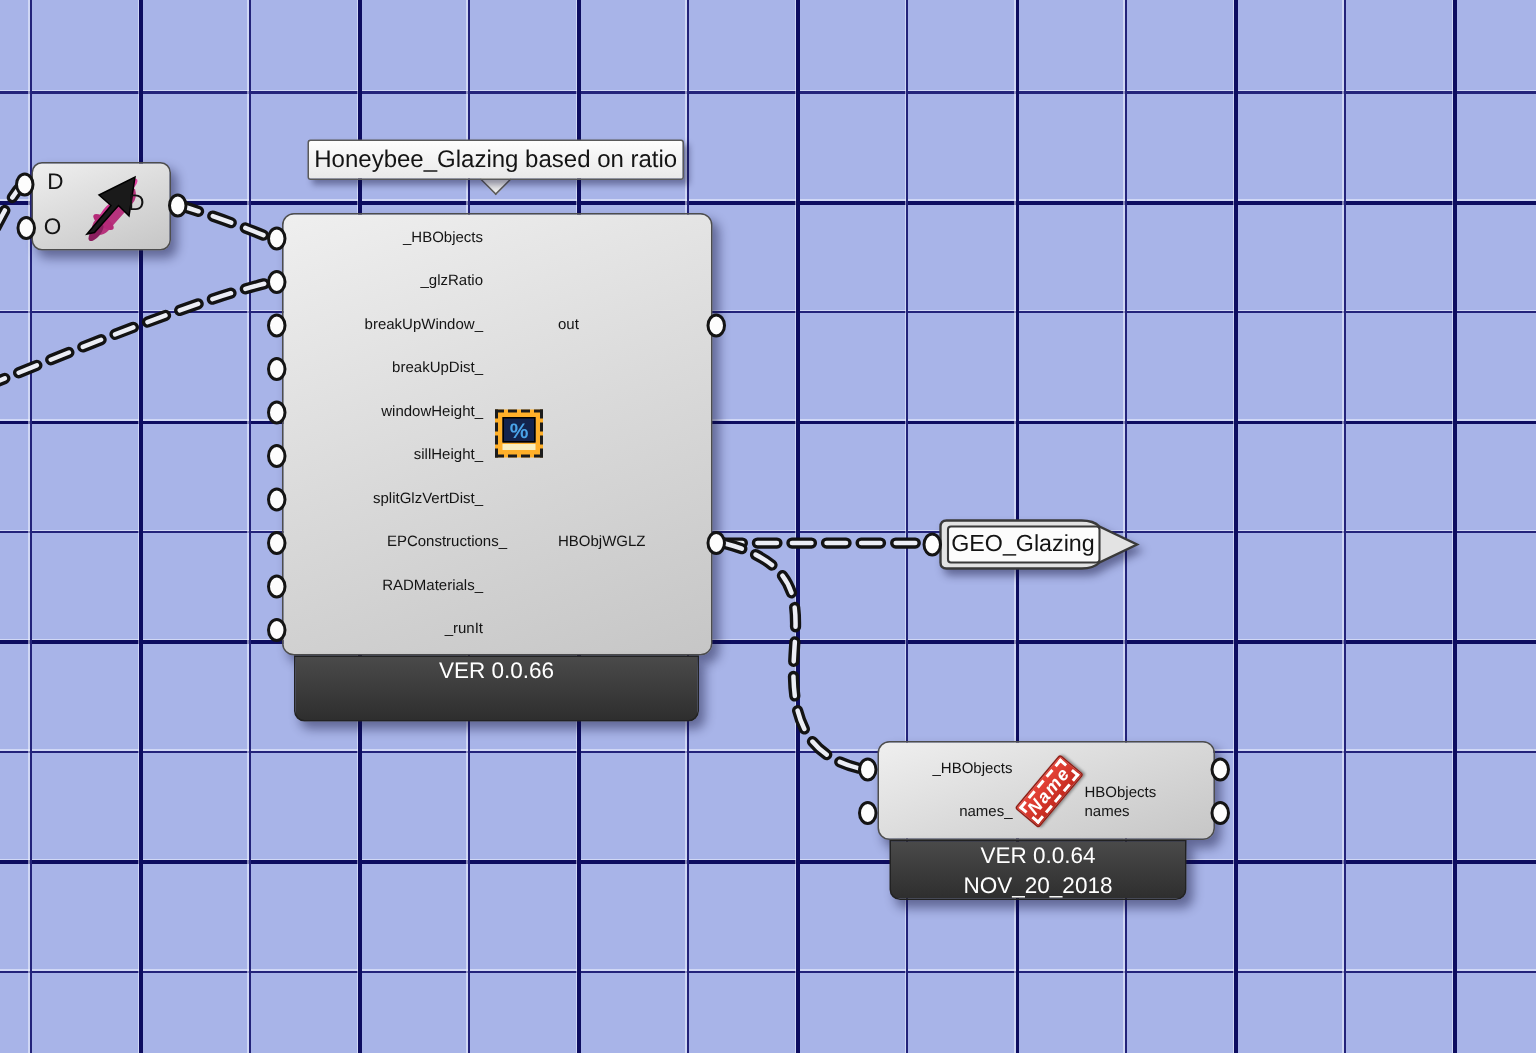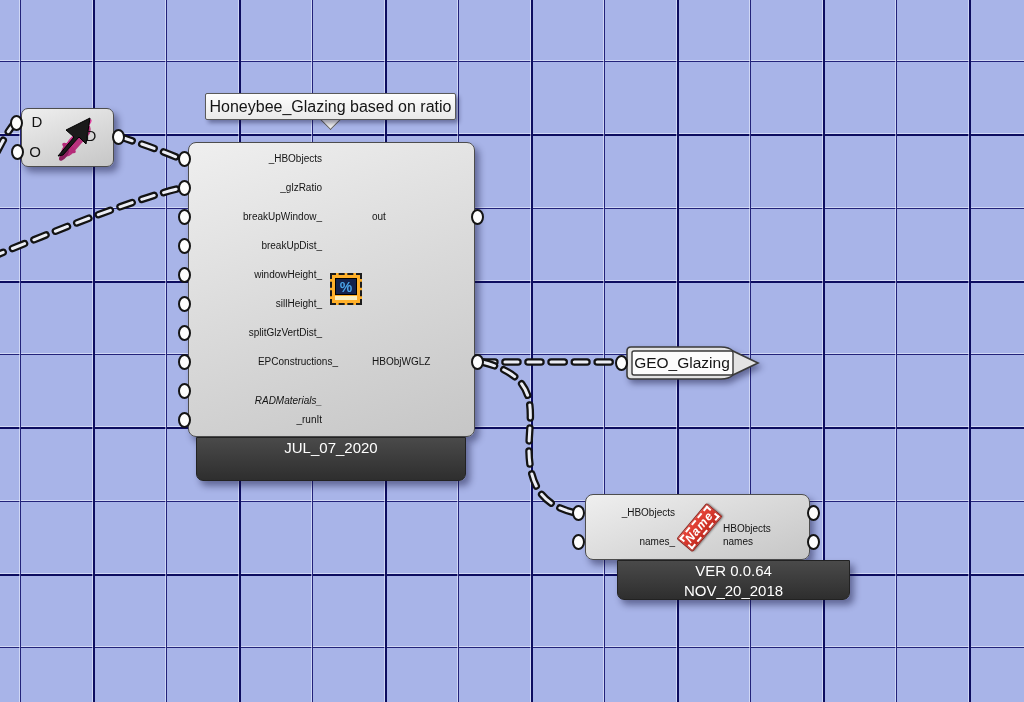--- a/index.html
+++ b/index.html
@@ -152,32 +152,32 @@
 </svg>
 <div class="plabel c" style="left:28px; top:112px; width:18px; font-size:15px;">D</div>
 <div class="plabel c" style="left:26px; top:142px; width:18px; font-size:15px;">O</div>
 <div class="plabel c" style="left:82px; top:126px; width:18px; font-size:15px;">D</div>
 <div class="nub" style="left:10px; top:115px;"></div>
 <div class="nub" style="left:11px; top:144px;"></div>
 <div class="nub" style="left:112px; top:129px;"></div>
 
 <div class="comp-body" style="left:188px; top:142px; width:287px; height:295px;"></div>
 <div class="comp-bar" style="left:196px; top:437px; width:270px; height:44px;">
-  <div class="line">JUL_07_2020</div>
+  <div class="line">VER 0.0.66</div>
 </div>
 
 <div class="plabel r" style="left:198px; top:149px; width:124px;">_HBObjects</div>
 <div class="plabel r" style="left:198px; top:178px; width:124px;">_glzRatio</div>
 <div class="plabel r" style="left:198px; top:207px; width:124px;">breakUpWindow_</div>
 <div class="plabel r" style="left:198px; top:236px; width:124px;">breakUpDist_</div>
 <div class="plabel r" style="left:198px; top:265px; width:124px;">windowHeight_</div>
 <div class="plabel r" style="left:198px; top:294px; width:124px;">sillHeight_</div>
 <div class="plabel r" style="left:198px; top:323px; width:124px;">splitGlzVertDist_</div>
 <div class="plabel r" style="left:198px; top:352px; width:124px;margin-left:16px;">EPConstructions_</div>
-<div class="plabel r" style="left:198px; top:391px; width:124px;font-style:italic;">RADMaterials_</div>
+<div class="plabel r" style="left:198px; top:381px; width:124px;">RADMaterials_</div>
 <div class="plabel r" style="left:198px; top:410px; width:124px;">_runIt</div>
 
 <div class="plabel l" style="left:372px; top:207px; width:100px;">out</div>
 <div class="plabel l" style="left:372px; top:352px; width:100px;">HBObjWGLZ</div>
 
 <div id="pct-icon">
   <div class="inner">
       <span>%</span>
     </div>
   <div class="strip"></div>
@@ -197,21 +197,21 @@
 <div class="nub" style="left:471px; top:354px;"></div>
 
 <svg id="geo-tag-svg" width="140" height="36" viewBox="0 0 140 36">
   <path d="M7 2 H97 Q105 2 109 6 L134 18 L109 30 Q105 34 97 34 H7 Q3 34 3 30 V6 Q3 2 7 2 Z" fill="#e3e3e3" stroke="#3a3a3a" stroke-width="1.6"></path>
   <rect x="8" y="6" width="101" height="24" rx="2" fill="#fcfcfc" stroke="#3a3a3a" stroke-width="1.4"></rect>
 </svg>
 <div id="geo-tag-label">GEO_Glazing</div>
 <div class="nub" style="left:615px; top:355px;"></div>
 
 <div class="comp-body" style="left:585px; top:494px; width:225px; height:66px;"></div>
-<div class="comp-bar" style="left:593px; top:560px; width:233px; height:40px;margin-left:24px;">
+<div class="comp-bar" style="left:593px; top:560px; width:198px; height:40px;">
   <div class="line">VER 0.0.64</div>
   <div class="line">NOV_20_2018</div>
 </div>
 <div class="plabel r" style="left:595px; top:503px; width:80px;">_HBObjects</div>
 <div class="plabel r" style="left:595px; top:532px; width:80px;">names_</div>
 <div class="plabel l" style="left:723px; top:503px; width:85px;margin-top:16px;">HBObjects</div>
 <div class="plabel l" style="left:723px; top:532px; width:85px;">names</div>
 <div id="name-stamp">
   <span>Name</span>
 </div>

